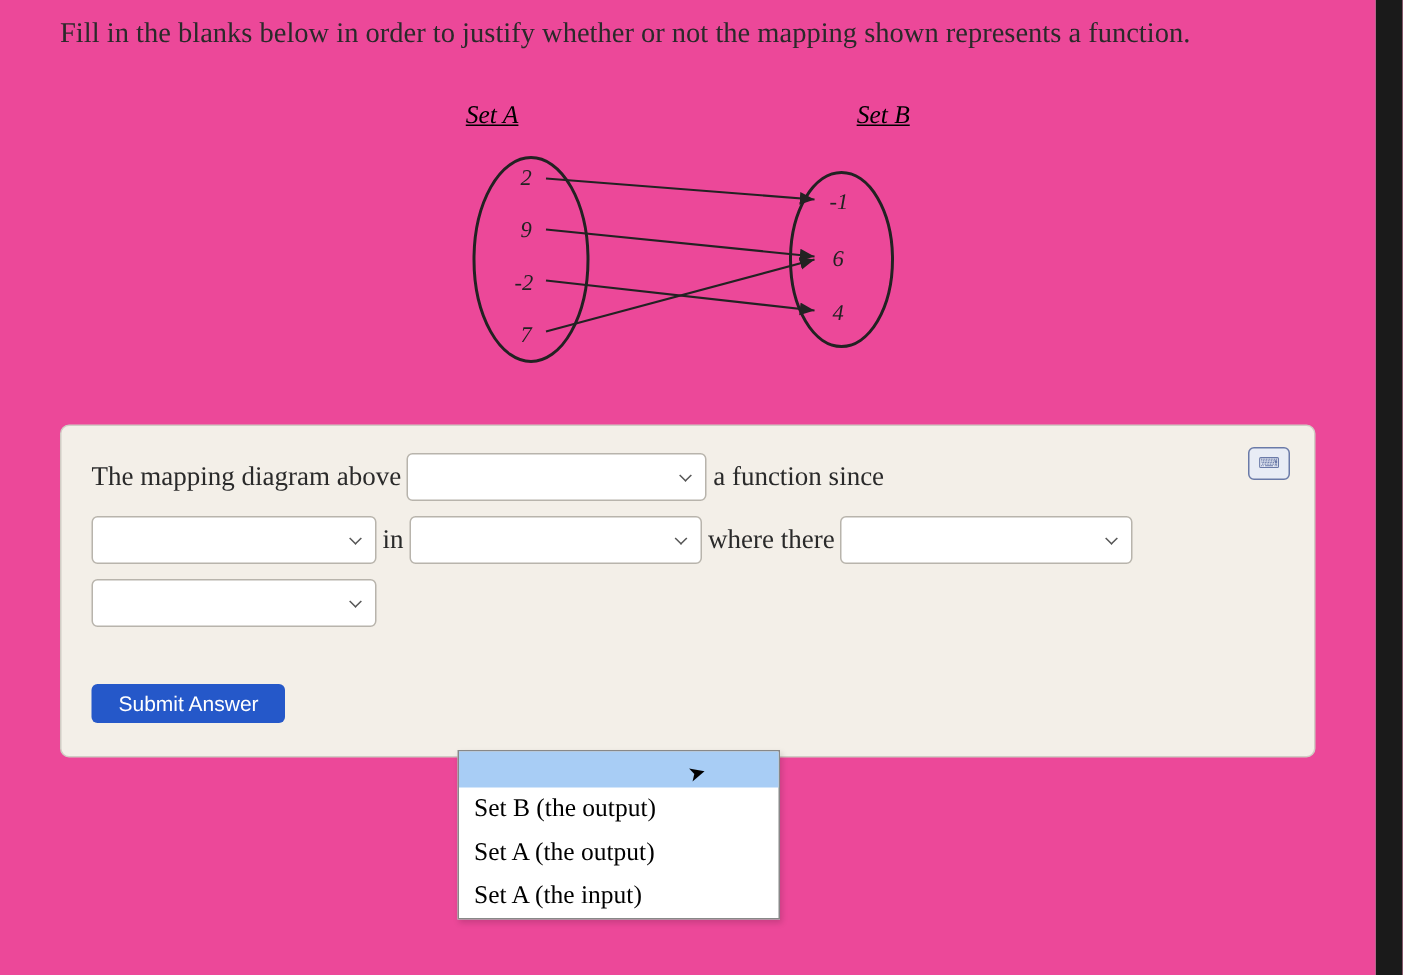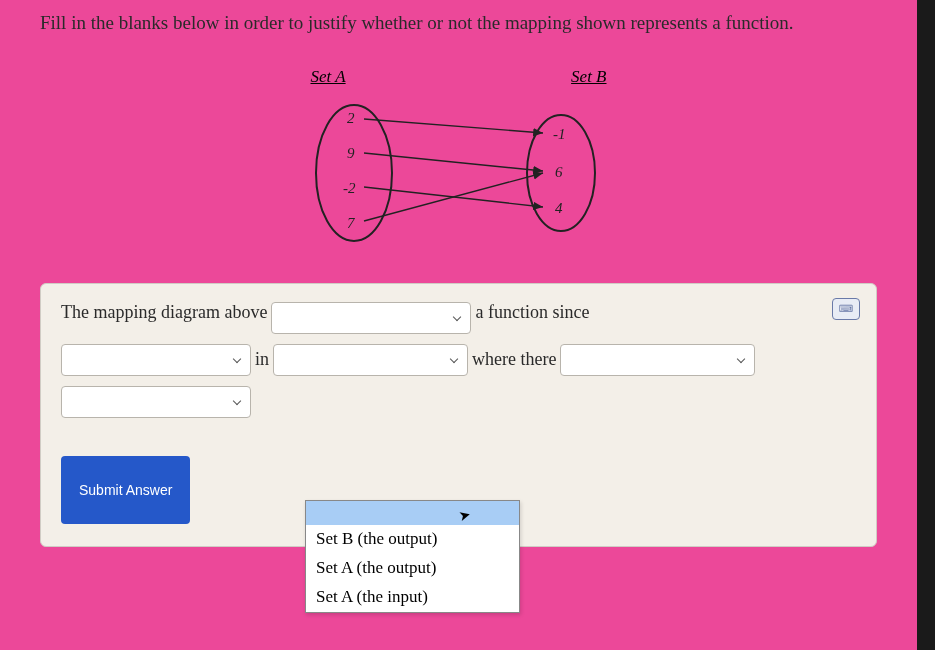--- a/index.html
+++ b/index.html
@@ -48,20 +48,21 @@
     right: 16px; top: 14px;
     width: 28px; height: 22px;
     border: 1.5px solid #6a7aa8;
     border-radius: 4px;
     background: #e8ecf5;
     display: flex; align-items: center; justify-content: center;
     font-size: 10px; color: #6a7aa8;
   }
   .sentence-row {
     display: flex;
+    align-items: center;
     flex-wrap: wrap;
     gap: 18px 4px;
     font-size: 18px;
     color: #2a2a2a;
     margin-bottom: 10px;
   }
   .select-box {
     position: relative;
     display: inline-flex;
     align-items: center;
@@ -118,21 +119,21 @@
     font-size: 14px;
     color: #000;
     transform: rotate(-15deg);
   }
   .submit-btn {
     margin-top: 28px;
     background: #2558c9;
     color: #fff;
     font-family: Arial, sans-serif;
     font-size: 14px;
-    padding: 26px 18px;
+    padding: 5px 18px;
     border: none;
     border-radius: 4px;
     cursor: pointer;
   }
   .stack-left { display:flex; flex-direction:column; gap:10px; }
 </style>
 </head>
 <body>
 
 <div class="page">

